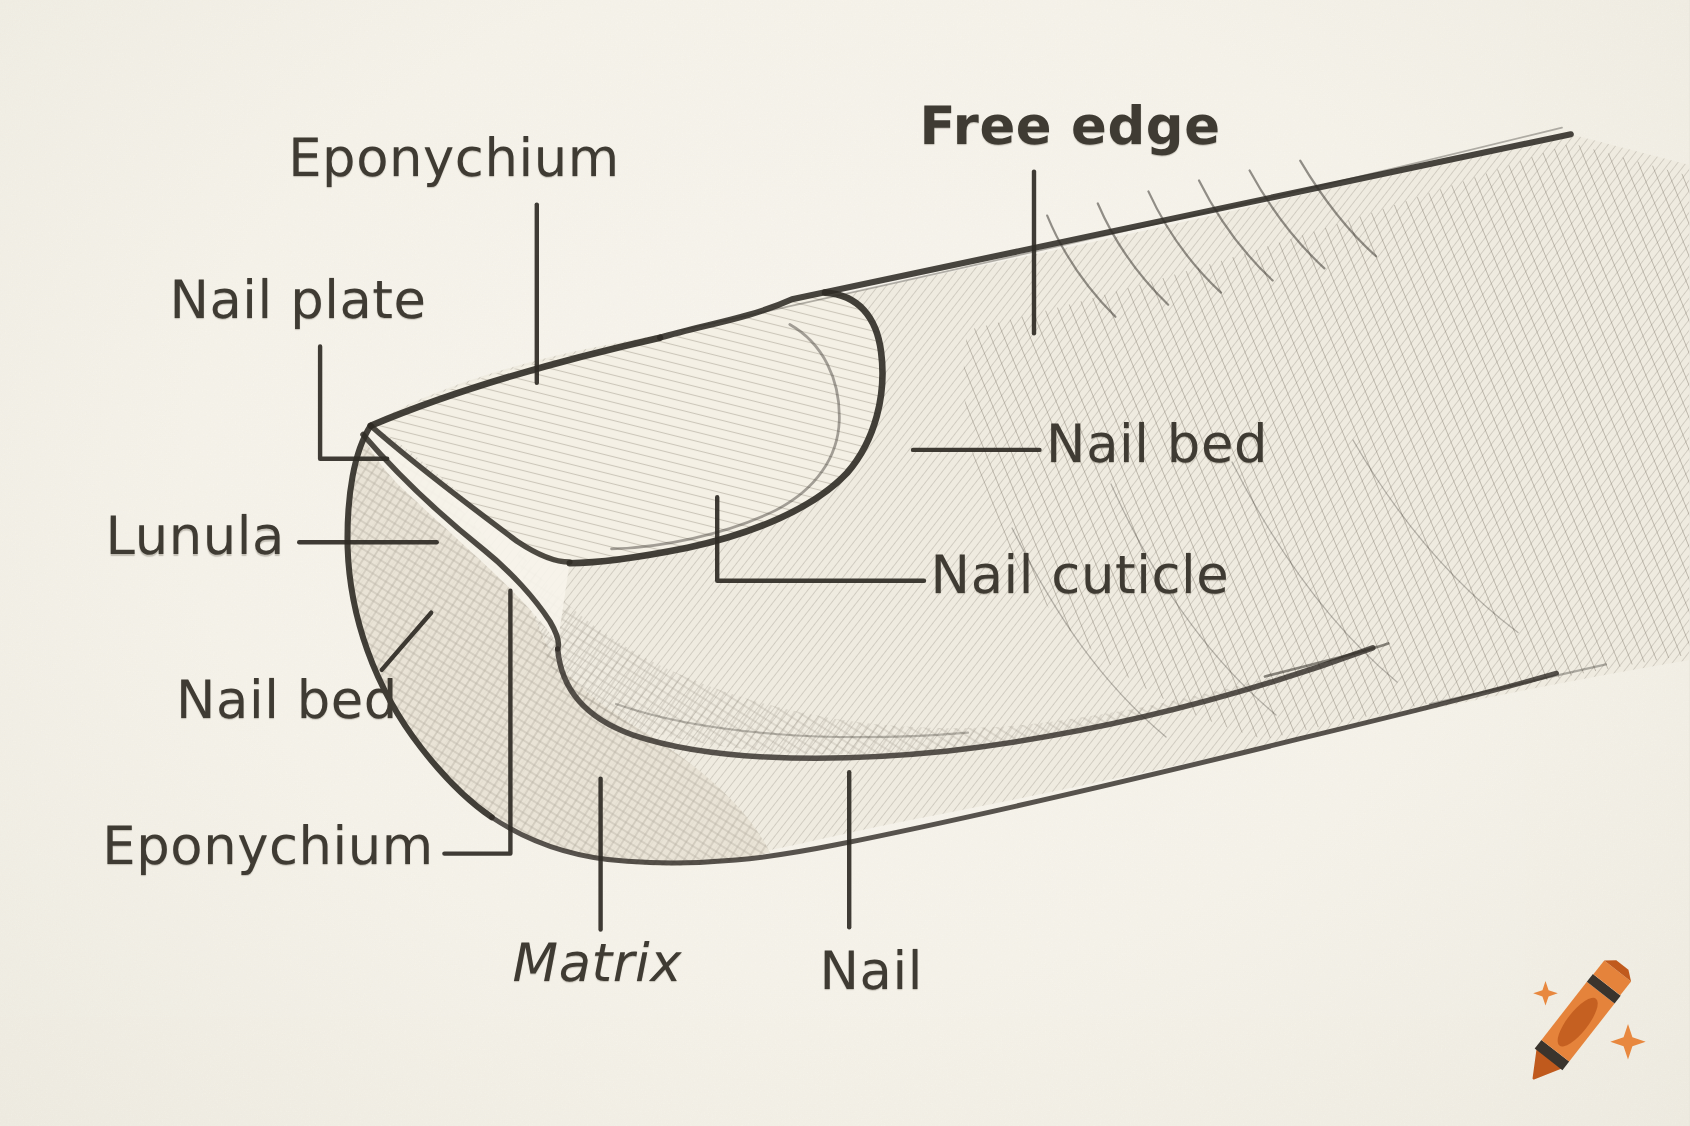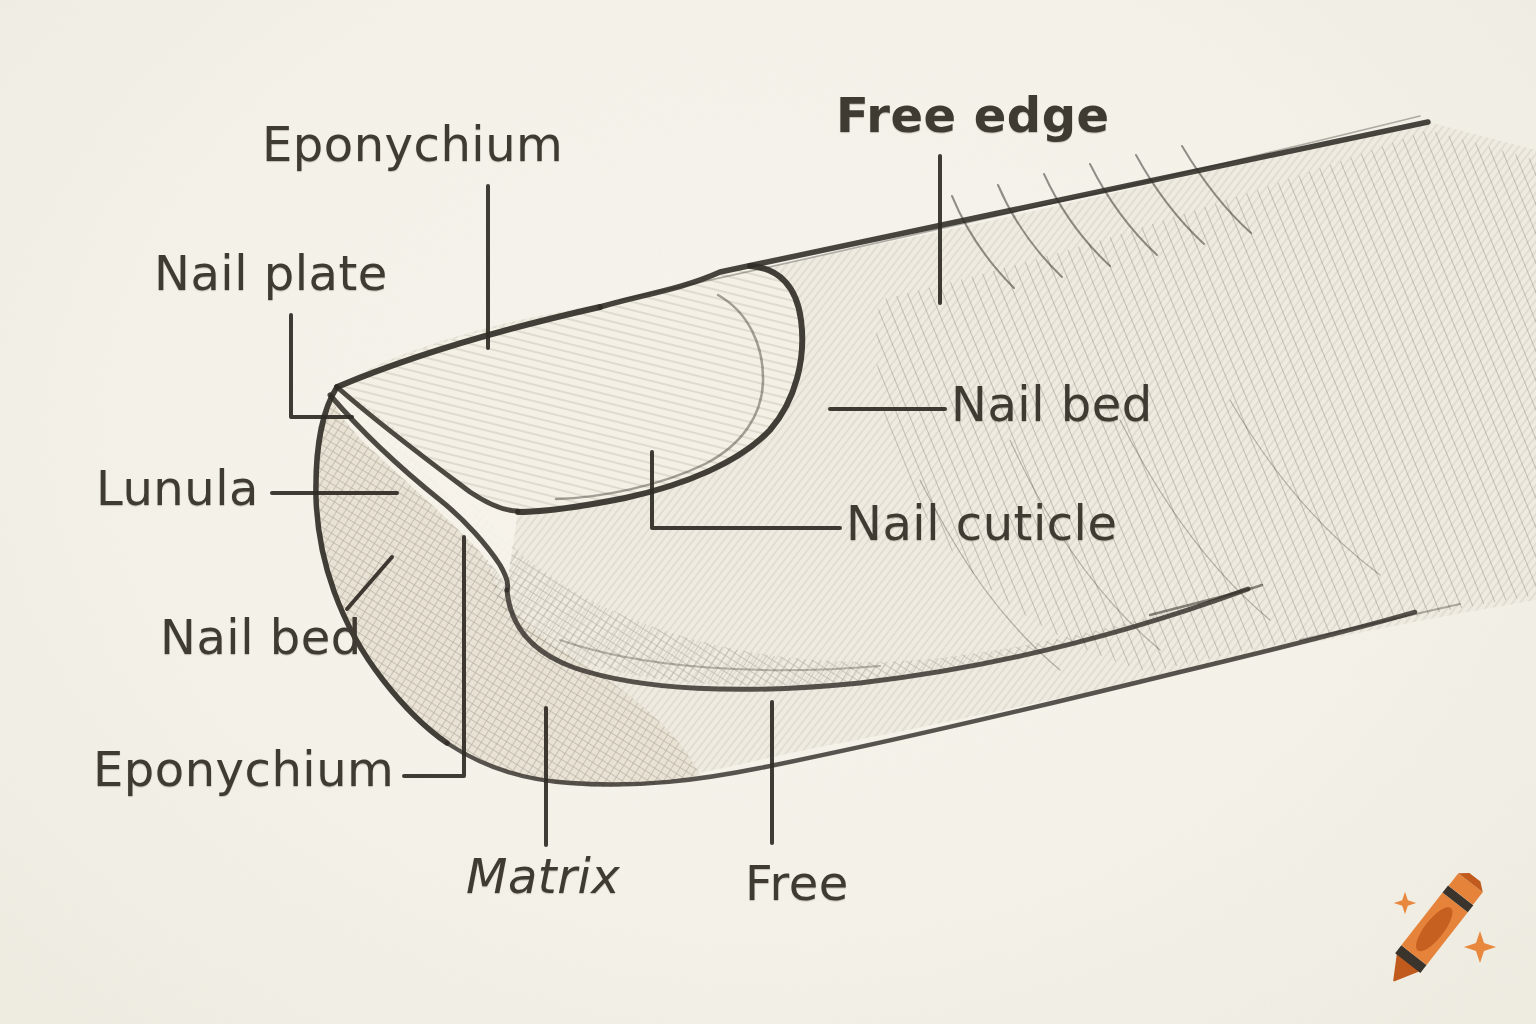--- a/index.html
+++ b/index.html
@@ -138,17 +138,17 @@
       </g>
     </g>
   </svg>
 
   <div class="label" id="lbl-hyponychium">Eponychium</div>
   <div class="label" id="lbl-nail-plate">Nail plate</div>
   <div class="label" id="lbl-lunula">Lunula</div>
   <div class="label" id="lbl-nail-bed-l">Nail bed</div>
   <div class="label" id="lbl-eponychium">Eponychium</div>
   <div class="label" id="lbl-matrix">Matrix</div>
-  <div class="label" id="lbl-bone">Free</div>
+  <div class="label" id="lbl-bone">Nail</div>
   <div class="label" id="lbl-free-edge">Free edge</div>
   <div class="label" id="lbl-nail-bed-r">Nail bed</div>
   <div class="label" id="lbl-nail-cuticle">Nail cuticle</div>
 </div>
 
 </body></html>

